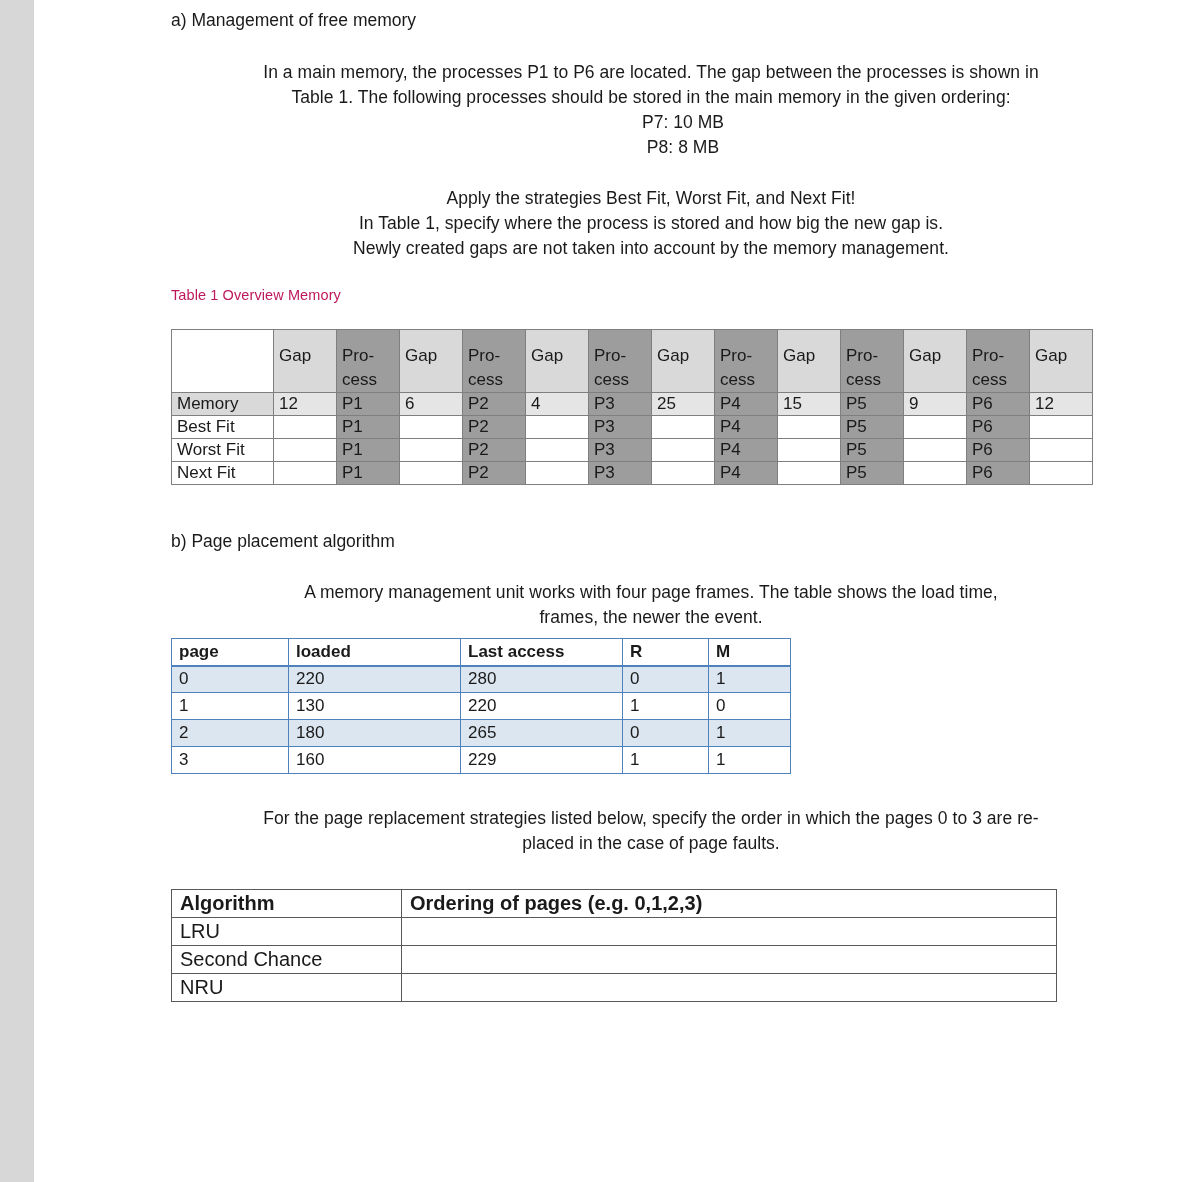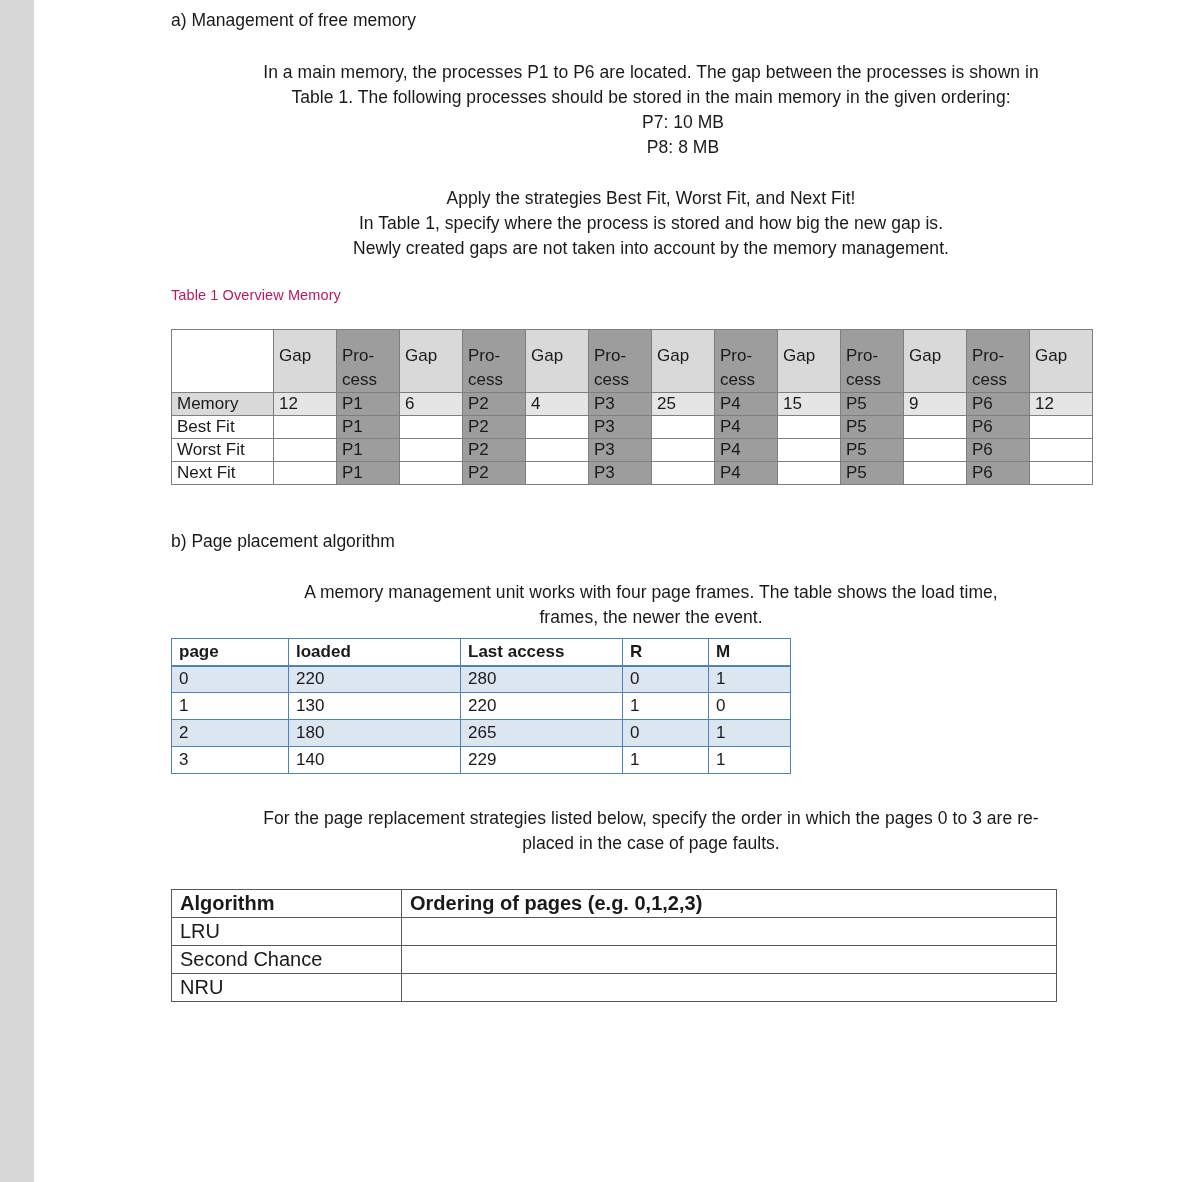--- a/index.html
+++ b/index.html
@@ -341,21 +341,21 @@
             </tr>
             <tr>
               <td class="pg-band">2</td>
               <td class="pg-band">180</td>
               <td class="pg-band">265</td>
               <td class="pg-band">0</td>
               <td class="pg-band">1</td>
             </tr>
             <tr>
               <td class="pg-plain">3</td>
-              <td class="pg-plain">140</td>
+              <td class="pg-plain">160</td>
               <td class="pg-plain">229</td>
               <td class="pg-plain">1</td>
               <td class="pg-plain">1</td>
             </tr>
           </tbody>
       </table>
 
       <div style="height:32px"></div>
 
       <div class="para">For the page replacement strategies listed below, specify the order in which the pages 0 to 3 are re-</div>

